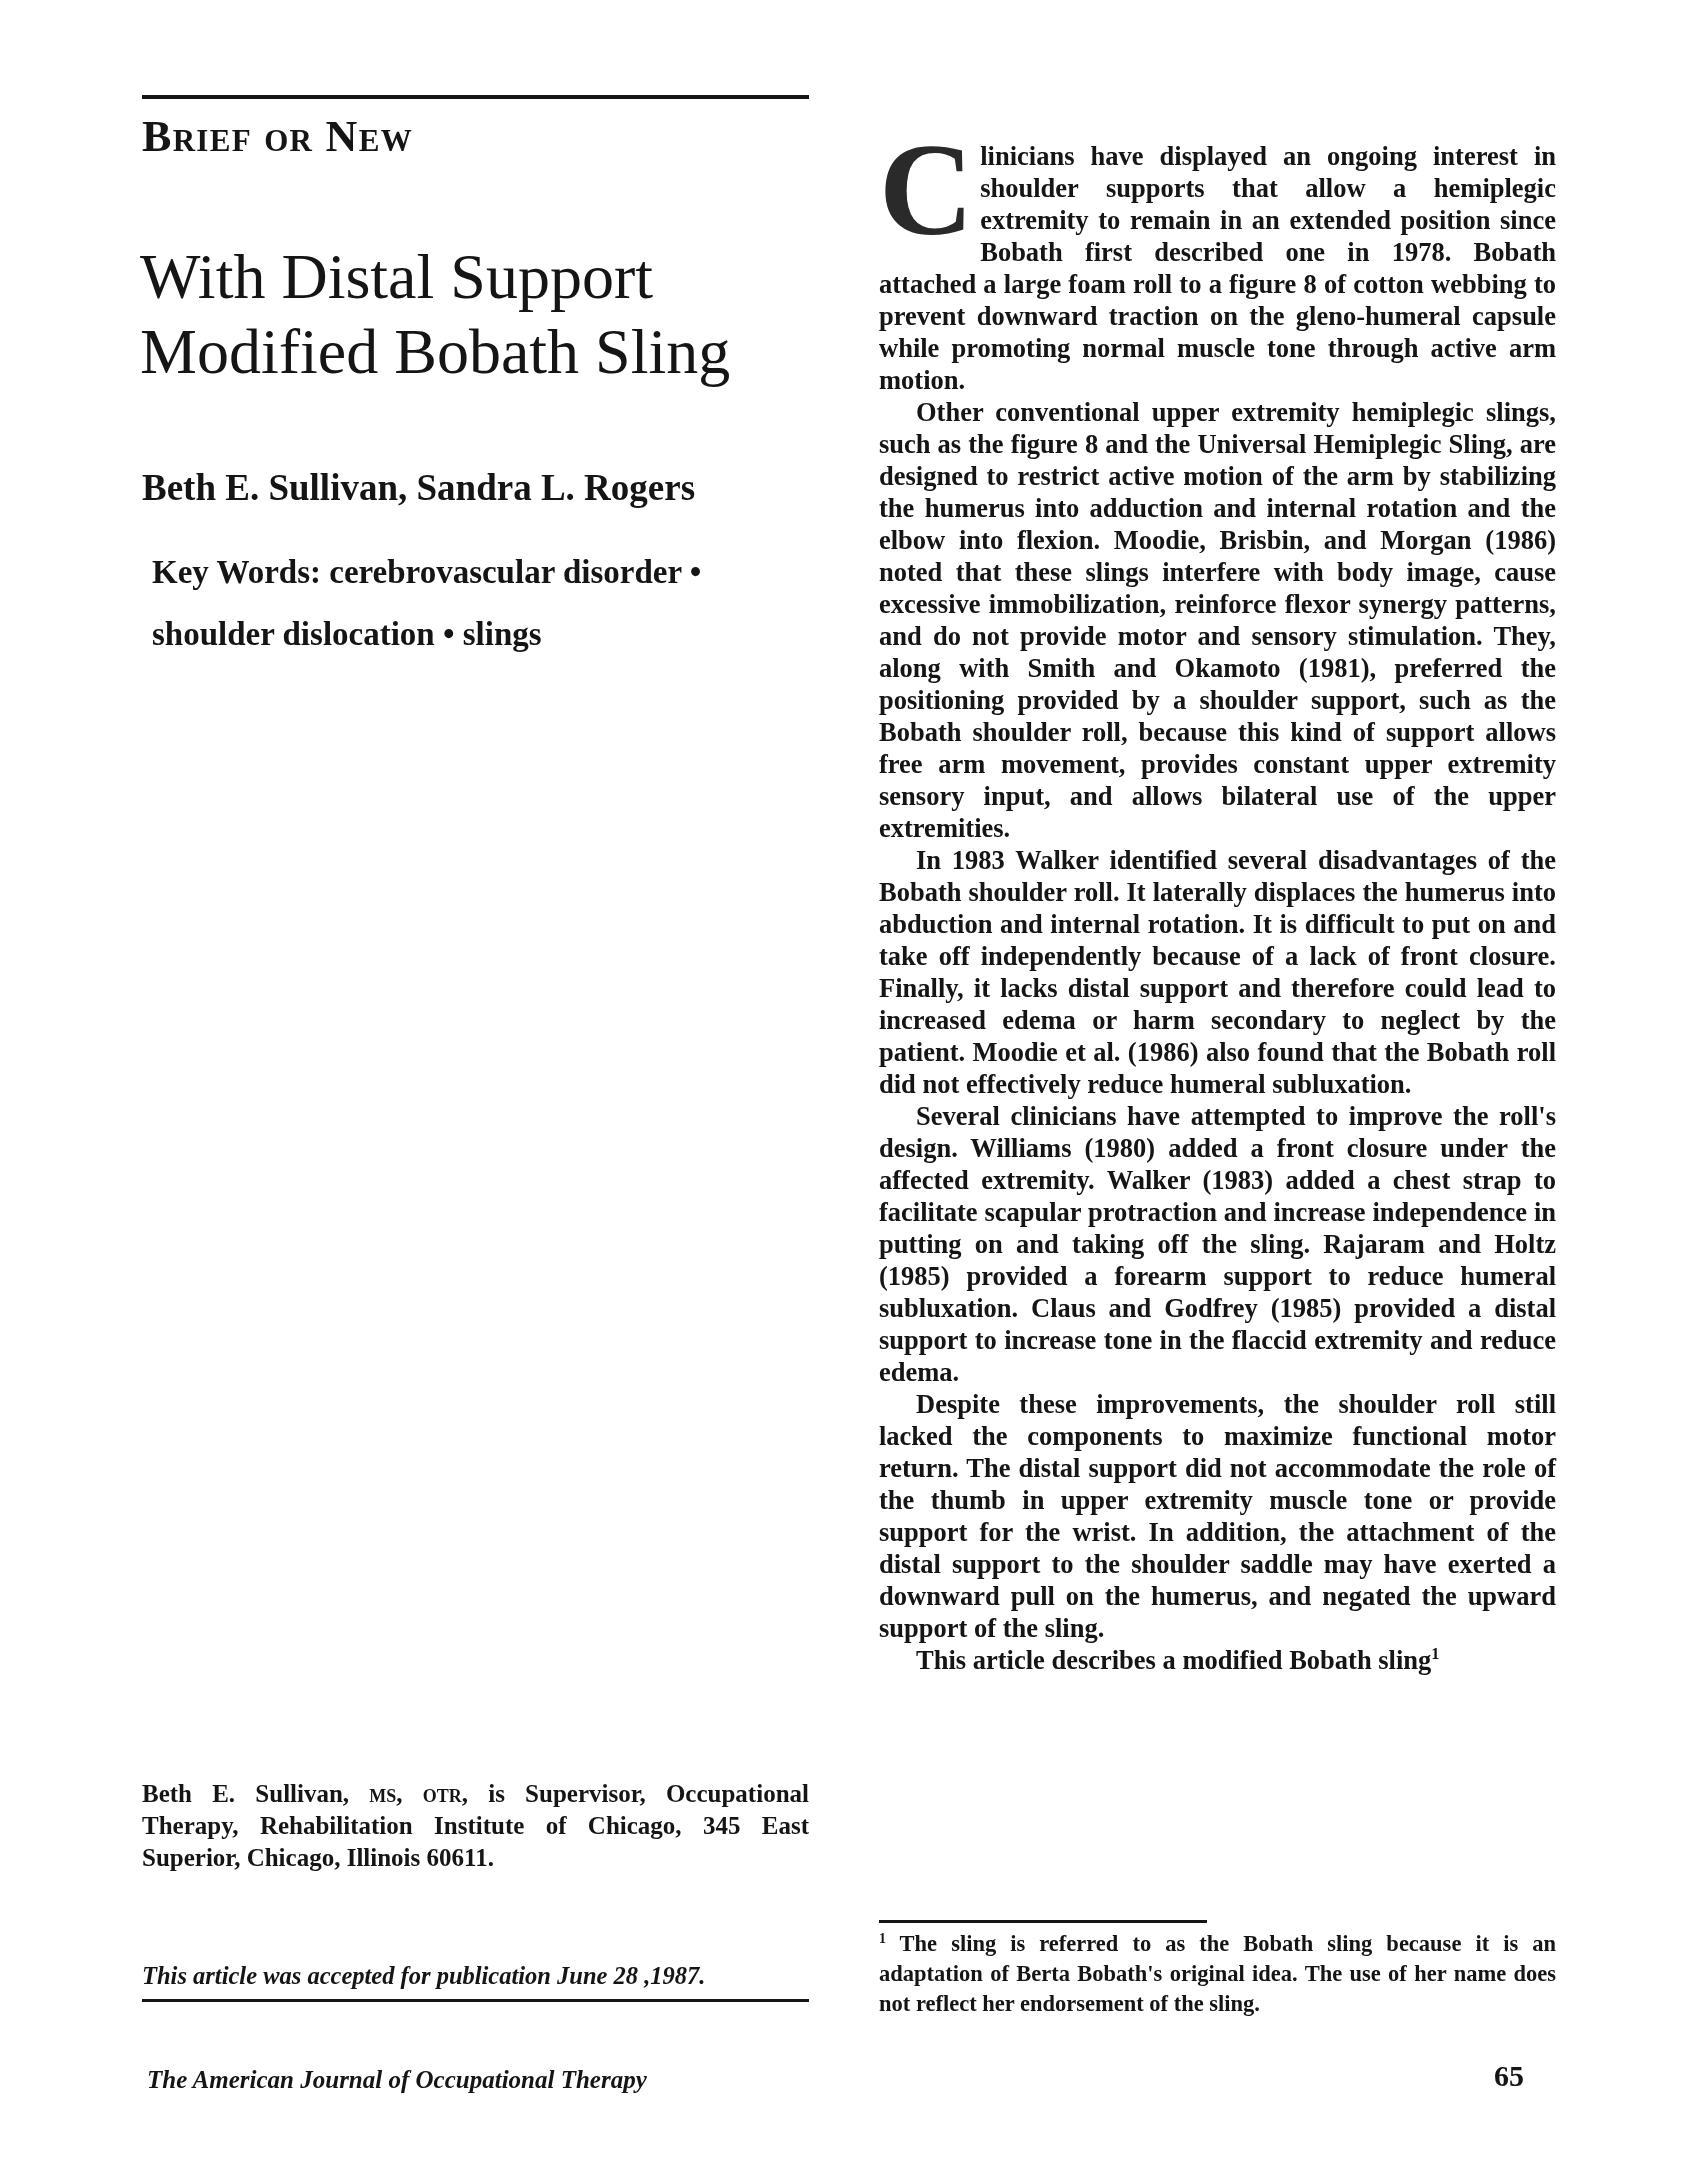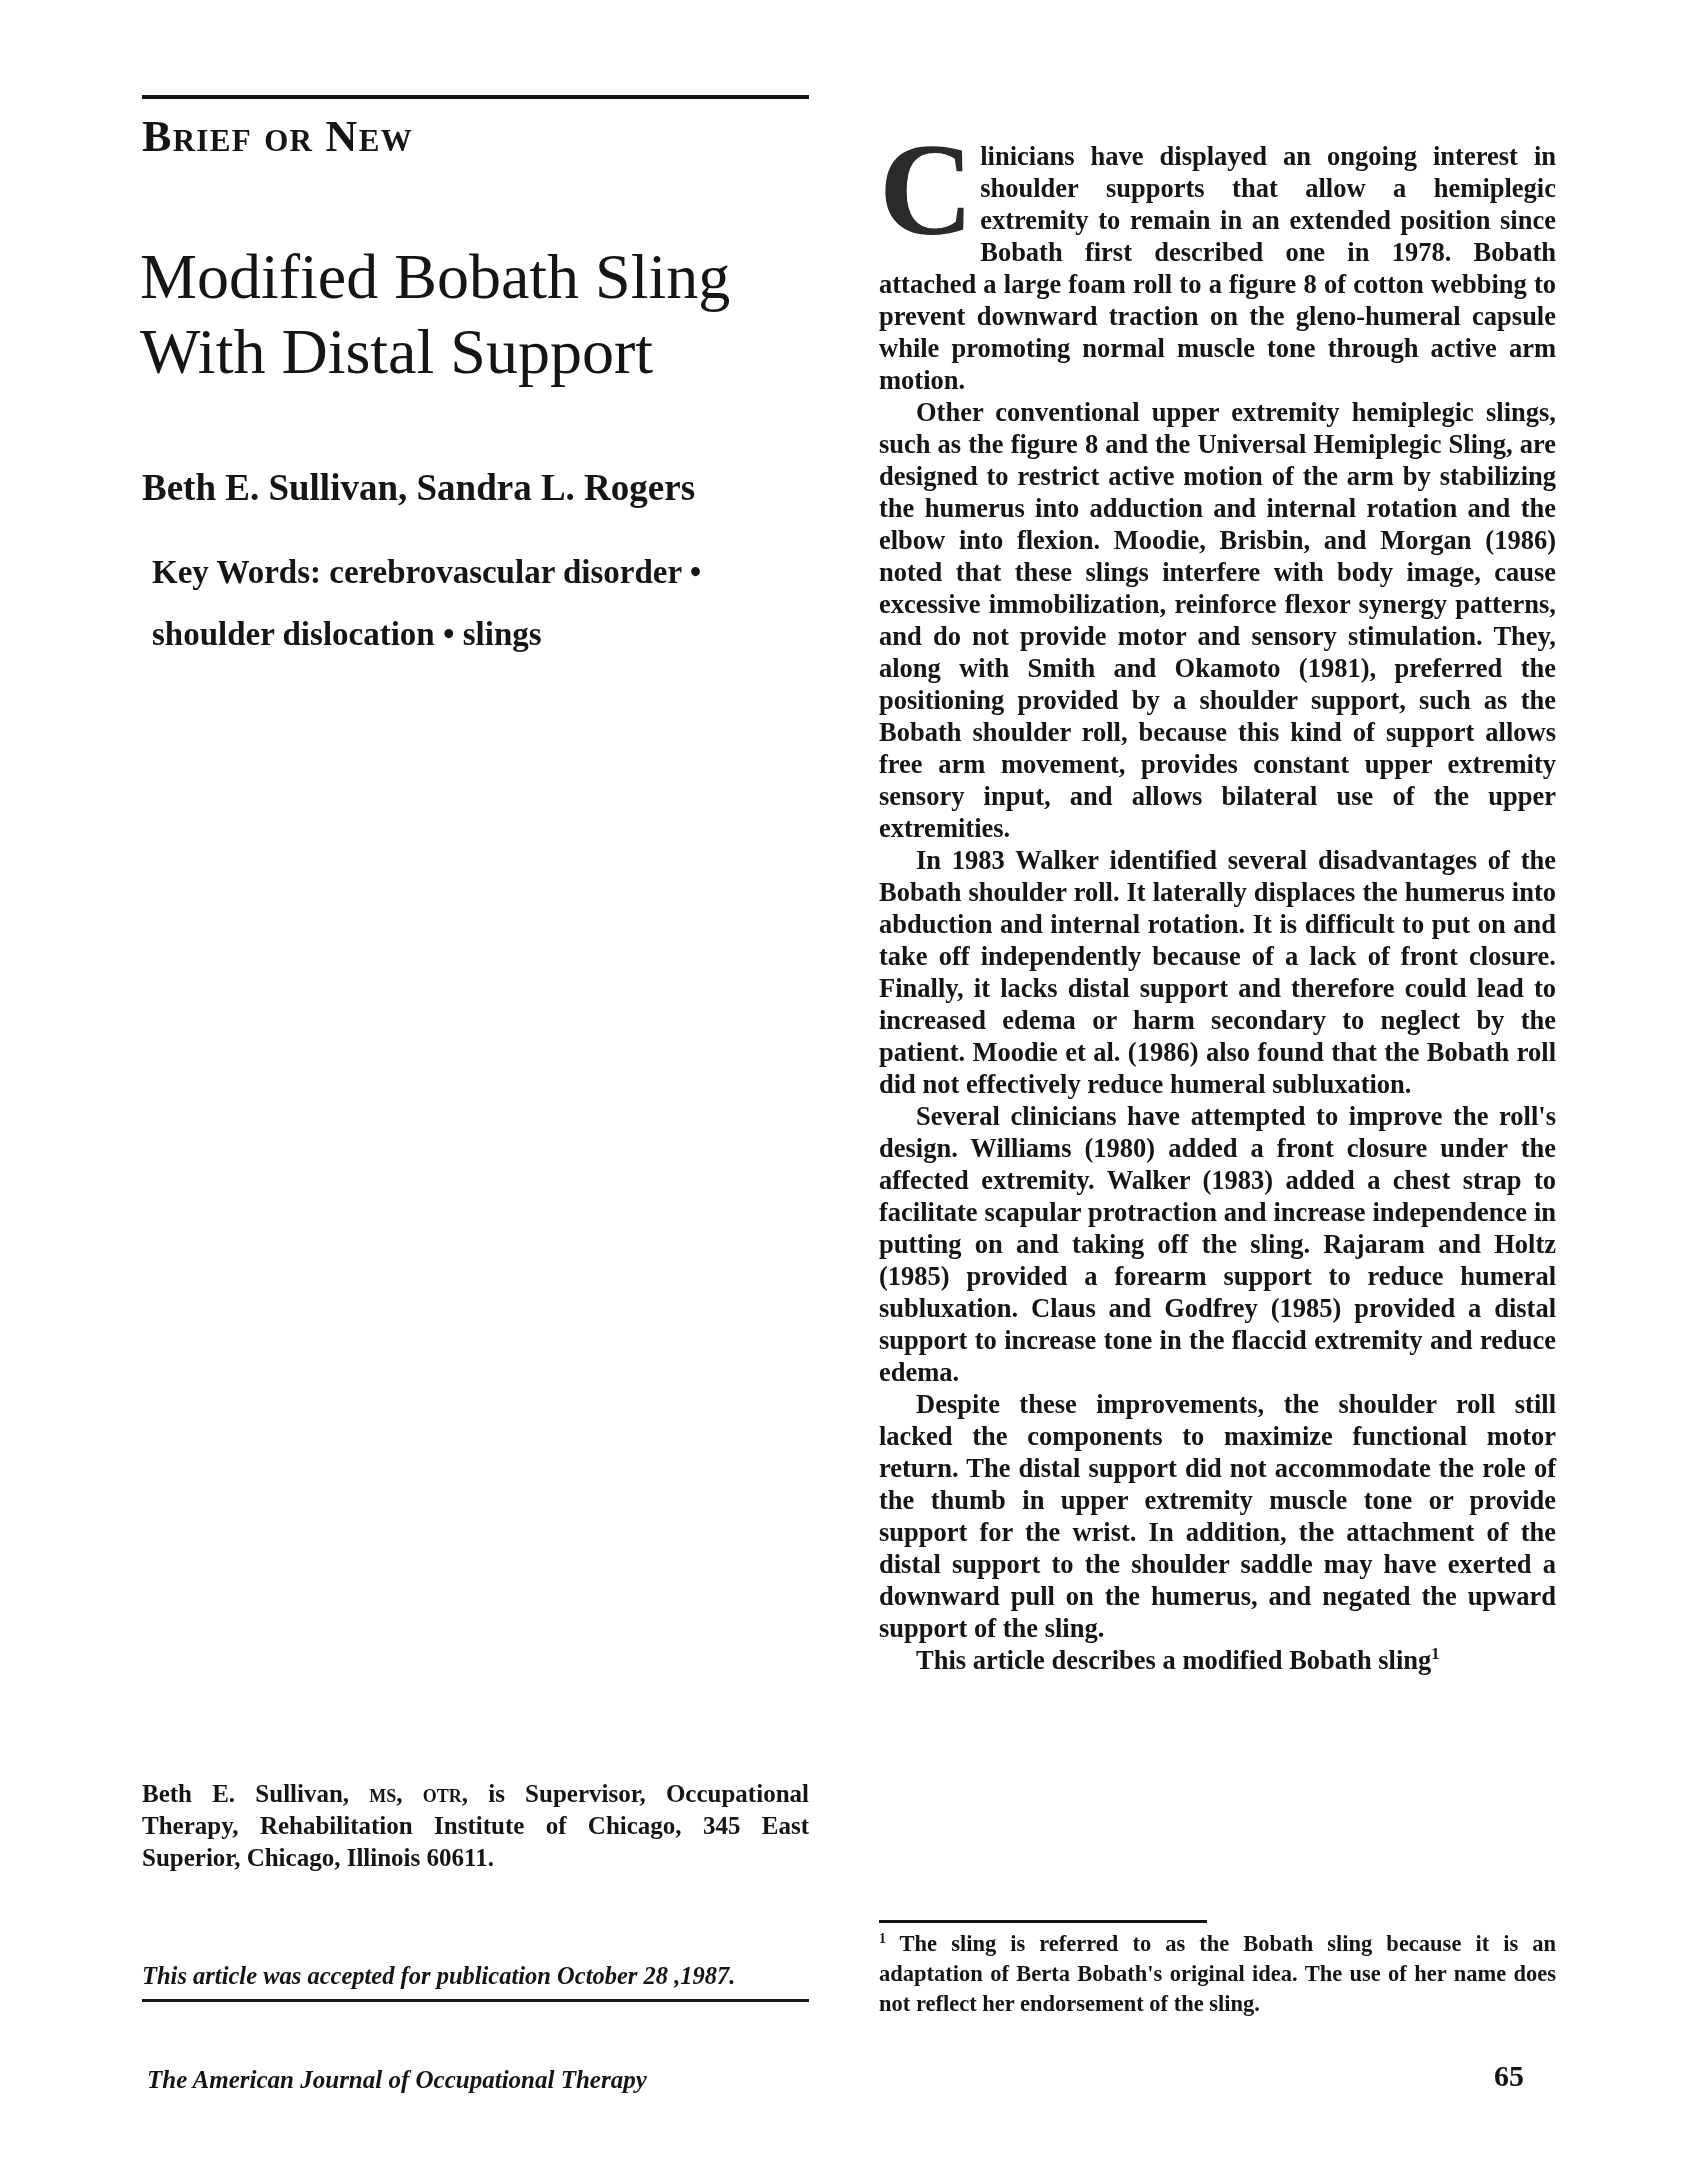--- a/index.html
+++ b/index.html
@@ -73,33 +73,33 @@
   }
 </style>
 </head>
 <body>
 
 <div class="abs rule rule-top"></div>
 
 <div class="abs section-label">Brief or New</div>
 
 <h1 class="abs title">
+  <div>With Distal Support</div>
   <div>Modified Bobath Sling</div>
-  <div>With Distal Support</div>
 </h1>
 
 <div class="abs authors">Beth E. Sullivan, Sandra L. Rogers</div>
 
 <div class="abs keywords">Key Words: cerebrovascular disorder • shoulder dislocation • slings</div>
 
 <div class="abs affiliations">
   <p><span>Beth E. Sullivan, </span><span class="sc">ms, otr</span><span>, is Supervisor, Occupational Therapy, Rehabilitation Institute of Chicago, 345 East Superior, Chicago, Illinois 60611.</span></p>
 </div>
 
-<div class="abs acceptance">This article was accepted for publication October 28 ,1987.</div>
+<div class="abs acceptance">This article was accepted for publication June 28 ,1987.</div>
 
 <div class="abs rule rule-bottom-left"></div>
 
 <div class="abs journal-footer">The American Journal of Occupational Therapy</div>
 
 <div class="abs body-col">
   <p class="first"><span class="dropcap">C</span><span>linicians have displayed an ongoing interest in shoulder supports that allow a hemiplegic extremity to remain in an extended position since Bobath first described one in 1978. Bobath attached a large foam roll to a figure 8 of cotton webbing to prevent downward traction on the gleno-humeral capsule while promoting normal muscle tone through active arm motion.</span></p>
   <p>Other conventional upper extremity hemiplegic slings, such as the figure 8 and the Universal Hemiplegic Sling, are designed to restrict active motion of the arm by stabilizing the humerus into adduction and internal rotation and the elbow into flexion. Moodie, Brisbin, and Morgan (1986) noted that these slings interfere with body image, cause excessive immobilization, reinforce flexor synergy patterns, and do not provide motor and sensory stimulation. They, along with Smith and Okamoto (1981), preferred the positioning provided by a shoulder support, such as the Bobath shoulder roll, because this kind of support allows free arm movement, provides constant upper extremity sensory input, and allows bilateral use of the upper extremities.</p>
   <p>In 1983 Walker identified several disadvantages of the Bobath shoulder roll. It laterally displaces the humerus into abduction and internal rotation. It is difficult to put on and take off independently because of a lack of front closure. Finally, it lacks distal support and therefore could lead to increased edema or harm secondary to neglect by the patient. Moodie et al. (1986) also found that the Bobath roll did not effectively reduce humeral subluxation.</p>
   <p>Several clinicians have attempted to improve the roll's design. Williams (1980) added a front closure under the affected extremity. Walker (1983) added a chest strap to facilitate scapular protraction and increase independence in putting on and taking off the sling. Rajaram and Holtz (1985) provided a forearm support to reduce humeral subluxation. Claus and Godfrey (1985) provided a distal support to increase tone in the flaccid extremity and reduce edema.</p>

